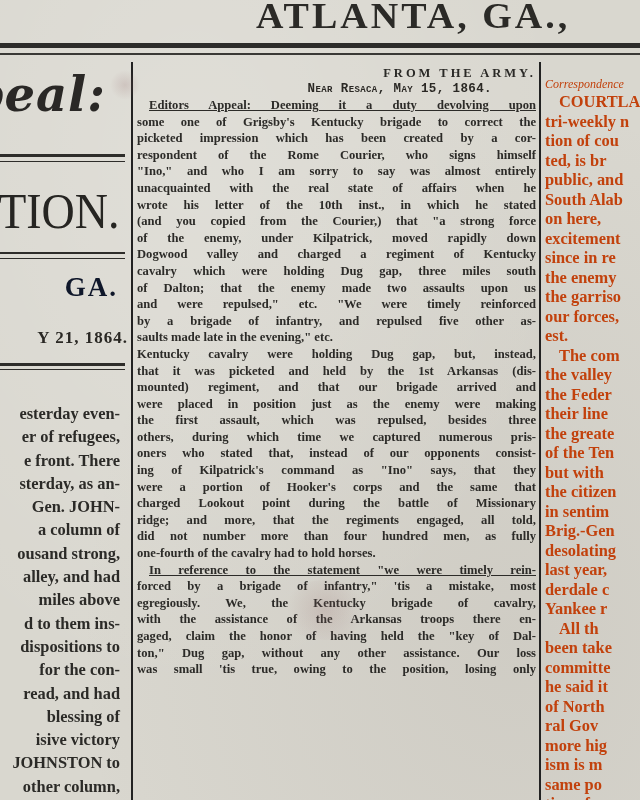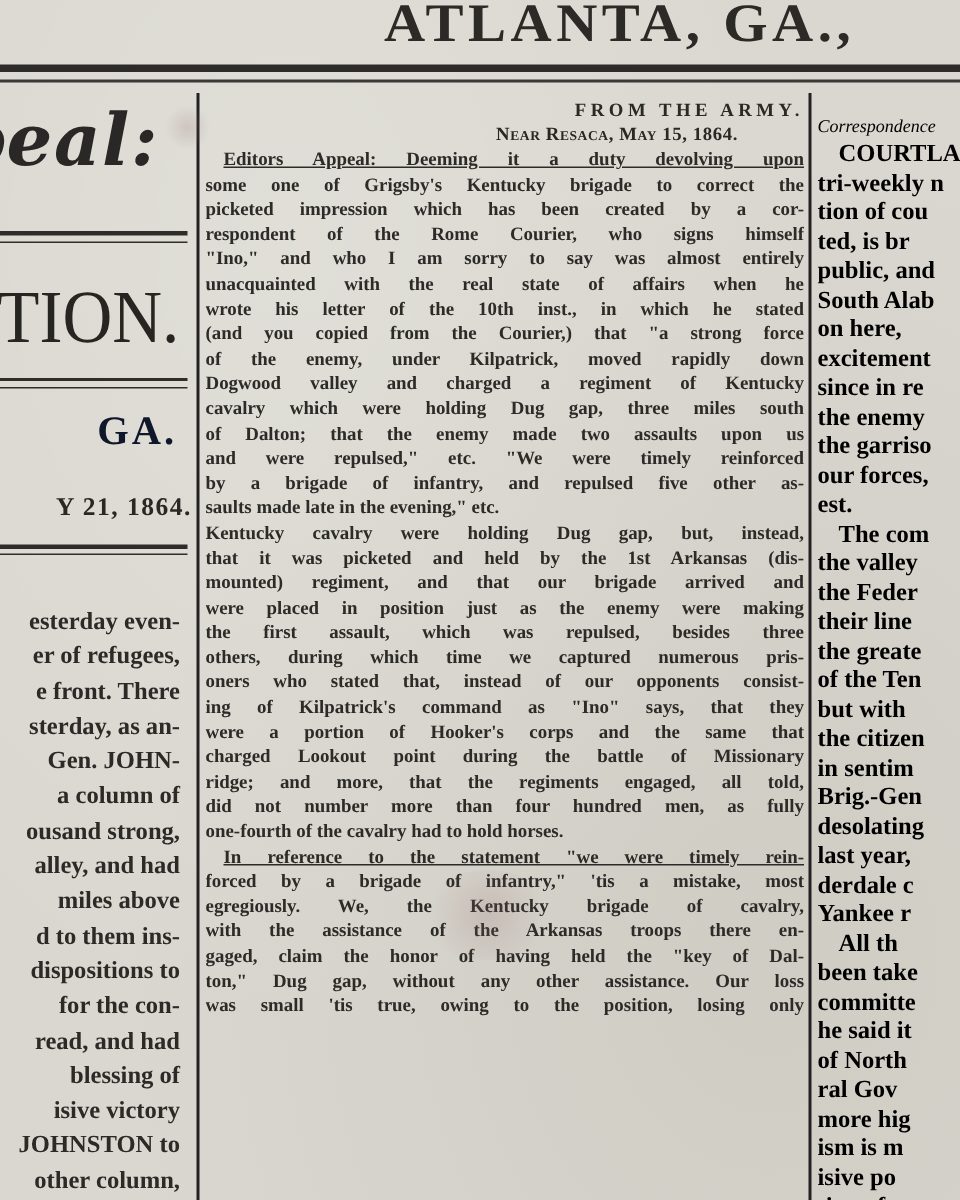--- a/index.html
+++ b/index.html
@@ -77,21 +77,21 @@
     .center-col {
       position: absolute; left: 137px; top: 62px; width: 399px; height: 738px; overflow: hidden;
     }
     .article-head {
       text-align: right; margin-top: 4px;
       font-family: "Liberation Serif", serif; font-weight: 700; font-size: 12.5px;
       letter-spacing: 3px; color: #2a2926;
     }
     .byline {
       text-align: right; padding-right: 44px; margin-top: 1px;
-      font-family: Liberation Serif, serif; font-size: 12.5px; font-weight: 700;
+      font-family: Liberation Mono, monospace; font-size: 12.5px; font-weight: 700;
       letter-spacing: 0.4px; font-variant: small-caps;
     }
     .body-text {
       margin-top: 1px;
       font-family: "Liberation Serif", serif; font-size: 12.6px; line-height: 16.6px;
       font-weight: 700; color: #2c2b28; text-align: justify;
     }
     .body-text .line {
       display: block; white-space: nowrap; text-align: justify; text-align-last: justify;
       height: 16.6px; overflow: hidden;
@@ -99,21 +99,21 @@
     .body-text .line.last { text-align-last: left; }
     .body-text .line.indent { padding-left: 12px; text-decoration: underline; }
 
     
     .right-col {
       position: absolute; left: 545px; top: 62px; width: 95px; height: 738px; overflow: hidden;
     }
     .right-col .line {
       display: block; white-space: nowrap;
       font-family: "Liberation Serif", serif; font-weight: 700; font-size: 16.4px; line-height: 19.5px;
-      color: #000000;
+      color: #c2410c;
     }
     .right-col .line.small { font-size: 12px; line-height: 16px; margin-top: 14px; font-weight: 400; font-style: italic; }
     .right-col .line.indent { padding-left: 14px; }
 
     
     .stain {
       position: absolute; border-radius: 50%; pointer-events: none;
       background: radial-gradient(circle, rgba(150,110,110,0.22), rgba(150,110,110,0) 70%);
     }
   </style>
@@ -236,20 +236,20 @@
         <span class="line">derdale c</span>
         <span class="line">Yankee r</span>
         <span class="line indent">All th</span>
         <span class="line">been take</span>
         <span class="line">committe</span>
         <span class="line">he said it</span>
         <span class="line">of North</span>
         <span class="line">ral Gov</span>
         <span class="line">more hig</span>
         <span class="line">ism is m</span>
-        <span class="line">isive po</span>
+        <span class="line">same po</span>
         <span class="line">tion of</span>
       </div>
   </div>
 
   <div class="stain" style="left:280px;top:580px;width:90px;height:60px;"></div>
   <div class="stain" style="left:110px;top:70px;width:30px;height:30px;"></div>
 </div>
 
 </body></html>

